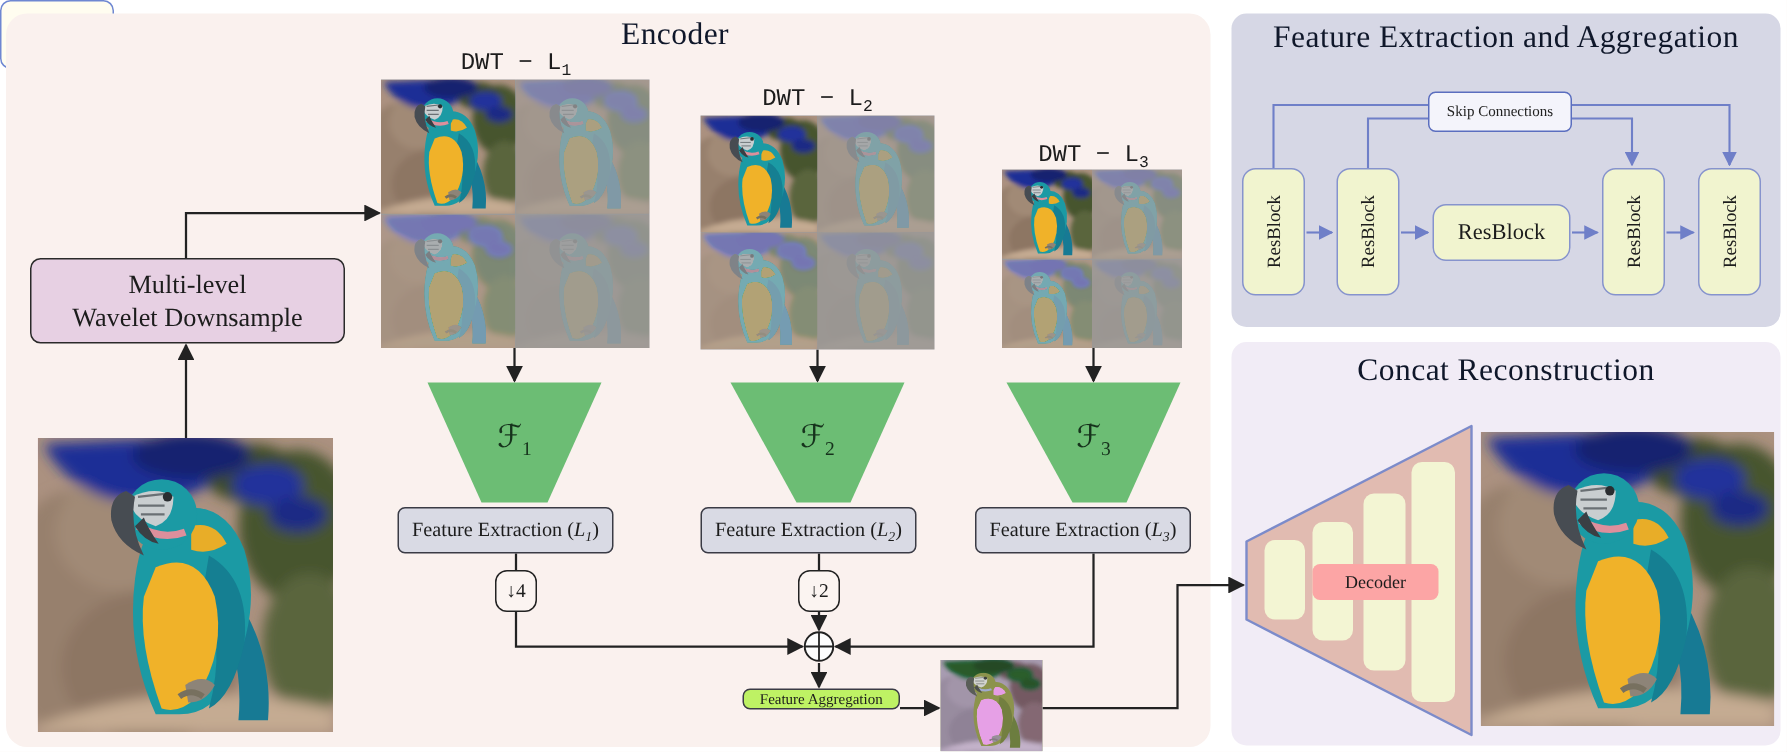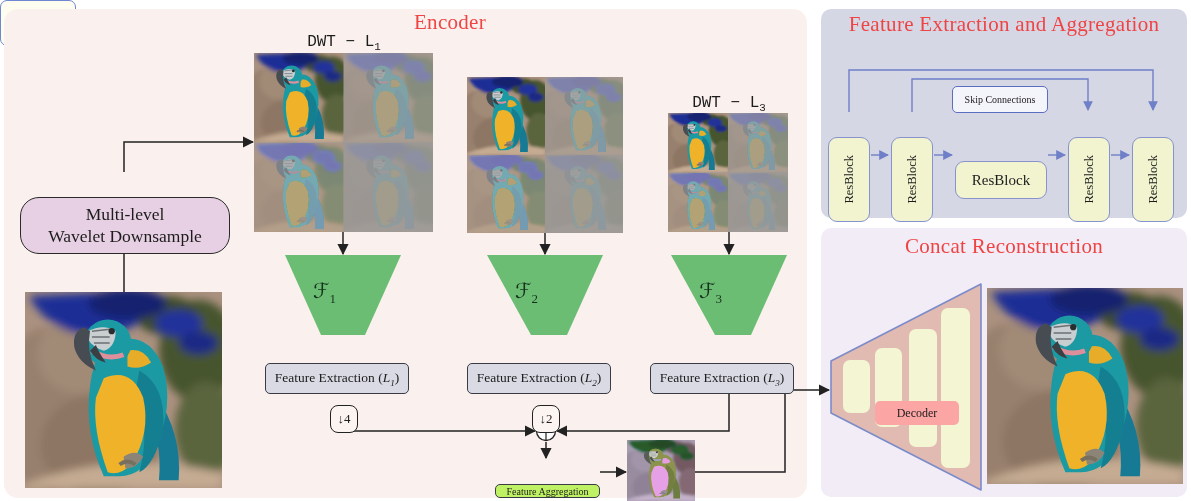--- a/index.html
+++ b/index.html
@@ -5,37 +5,37 @@
   html,body{margin:0;padding:0;background:#ffffff;}
   #canvas{
     position:relative;width:1191px;height:501px;overflow:hidden;background:#ffffff;
     font-family:"Liberation Serif","DejaVu Serif","DejaVu Sans",serif;color:#1c1c1c;
   }
   
   .panel{position:absolute;border-radius:14px;}
   #encoder-panel{left:4px;top:9px;width:803px;height:489px;background:#faf1ee;}
   #fea-panel{left:821px;top:9px;width:366px;height:209px;background:#d6d7e5;border-radius:10px;}
   #ir-panel{left:821px;top:228px;width:366px;height:269px;background:#f1ecf6;border-radius:10px;}
-  .panel-title{position:absolute;font-size:21px;color:#ef4444;text-align:center;letter-spacing:.3px;white-space:nowrap;}
+  .panel-title{position:absolute;font-size:21px;color:#0f172a;text-align:center;letter-spacing:.3px;white-space:nowrap;}
   
-  .box{position:absolute;display:flex;align-items:center;justify-content:center;text-align:left;box-sizing:border-box;white-space:nowrap;margin-top:25px;}
-  #mwt-box{left:20px;top:172px;width:210px;height:57px;background:#e7d0e3;border:1.6px solid #2a2a2a;border-radius:19px;font-size:17.5px;line-height:1.22;flex-direction:column;}
+  .box{position:absolute;display:flex;align-items:center;justify-content:center;text-align:left;box-sizing:border-box;white-space:nowrap;}
+  #mwt-box{left:20px;top:172px;width:210px;height:57px;background:#e7d0e3;border:1.6px solid #2a2a2a;border-radius:7px;font-size:17.5px;line-height:1.22;flex-direction:column;}
   .fe-box{width:144px;height:31px;top:338px;background:#d9dae4;border:1.4px solid #3a3b45;border-radius:5px;font-size:13.5px;}
   .fe-box i{font-style:italic;}
   sub{font-size:.68em;}
   .ds-box{width:28px;height:28px;top:380px;background:#fbf4f1;border:1.3px solid #222;border-radius:8px;font-size:13px;}
   #fa-box{left:495px;top:459px;width:105px;height:14px;background:#bef264;border:1.4px solid #3a3b45;border-radius:5px;font-size:10px;}
   #legend-box{left:250px;top:458px;width:76px;height:46px;background:#fffdf0;border:1.3px solid #6e87d2;border-radius:7px;padding:5px 0 0 8px;box-sizing:border-box;font-size:10px;color:#333;line-height:1.75;}
   #skip-box{left:952px;top:61px;width:96px;height:27px;background:#f4f4fb;border:1.2px solid #5b6ebf;border-radius:5px;font-size:10px;color:#222;}
   .resblock{width:42px;height:85px;top:112px;background:#f1f4cf;border:1.4px solid #8693cd;border-radius:9px;font-size:12.5px;}
   .resblock .vtxt{writing-mode:vertical-rl;transform:rotate(180deg);}
   #rb3{left:955px;top:136px;width:92px;height:38px;background:#f1f4cf;border:1.4px solid #8693cd;border-radius:9px;font-size:15px;}
   #decoder-label{left:875px;top:376px;width:84px;height:24px;background:#fca5a5;border-radius:5px;font-size:12px;}
   .dwt-label{position:absolute;width:160px;text-align:center;font-size:16px;white-space:nowrap;font-family:Liberation Mono, monospace;}
-  .funnel-label{position:absolute;width:60px;text-align:left;font-size:21px;color:#16321c;}
+  .funnel-label{position:absolute;width:60px;text-align:center;font-size:21px;color:#16321c;}
   .scriptf{font-family:"DejaVu Sans",sans-serif;}
   .funnel-label sub{font-size:13px;}
   
   .img{position:absolute;overflow:hidden;}
   .img svg{position:absolute;left:0;top:0;width:100%;height:100%;}
   .dwt{position:absolute;background:#9a9a9a;overflow:hidden;}
   .dwt .q{position:absolute;width:50%;height:50%;}
   .dwt .q-photo{left:0;top:0;}
   .dwt .q-tr{right:0;top:0;filter:saturate(2.2) contrast(1.3);opacity:.17;}
   .dwt .q-bl{left:0;bottom:0;filter:saturate(2.6) contrast(1.35);opacity:.24;}
@@ -152,20 +152,21 @@
     <span>Wavelet Downsample</span>
   </div>
 
   <div class="img" style="left:25px;top:292px;width:197px;height:196px;">
     <svg viewBox="0 0 100 100" preserveAspectRatio="none">
         <use href="#parrot"></use>
       </svg>
   </div>
 
   <div class="dwt-label" style="left:264px;top:33px;"><span>DWT − </span><span>L</span><sub>1</sub></div>
+  <div class="dwt-label" style="left:465px;top:57px;"><span>DWT − </span><span>L</span><sub>2</sub></div>
   <div class="dwt-label" style="left:649px;top:94px;"><span>DWT − </span><span>L</span><sub>3</sub></div>
 
   <div class="dwt" style="left:254px;top:53px;width:179px;height:179px;">
     <svg class="q q-photo" viewBox="0 0 100 100" preserveAspectRatio="none">
         <use href="#parrot"></use>
       </svg>
     <svg class="q q-tr" viewBox="0 0 100 100" preserveAspectRatio="none">
         <use href="#parrot"></use>
       </svg>
     <svg class="q q-bl" viewBox="0 0 100 100" preserveAspectRatio="none">

